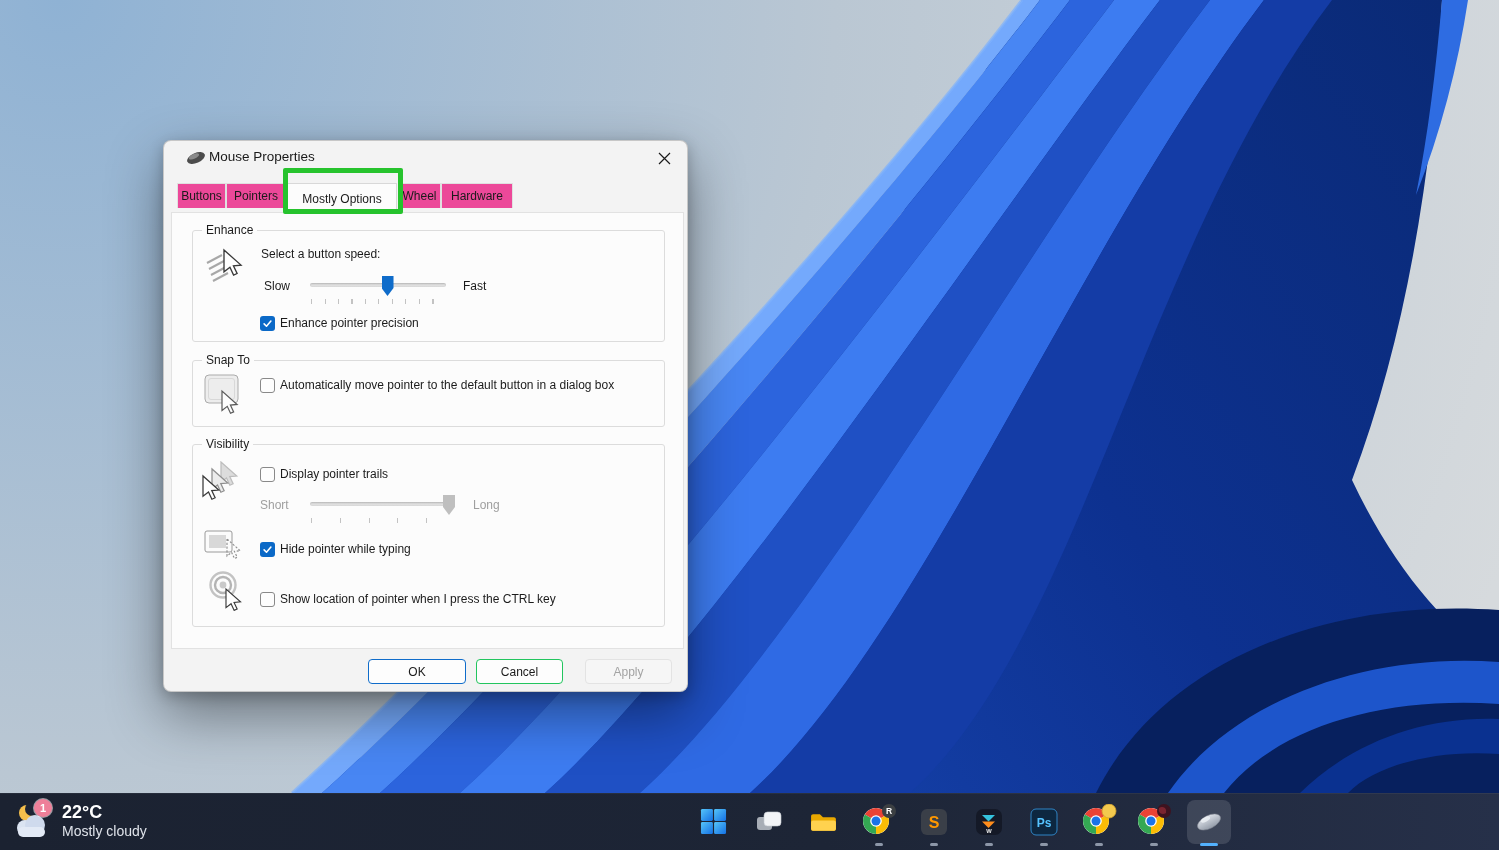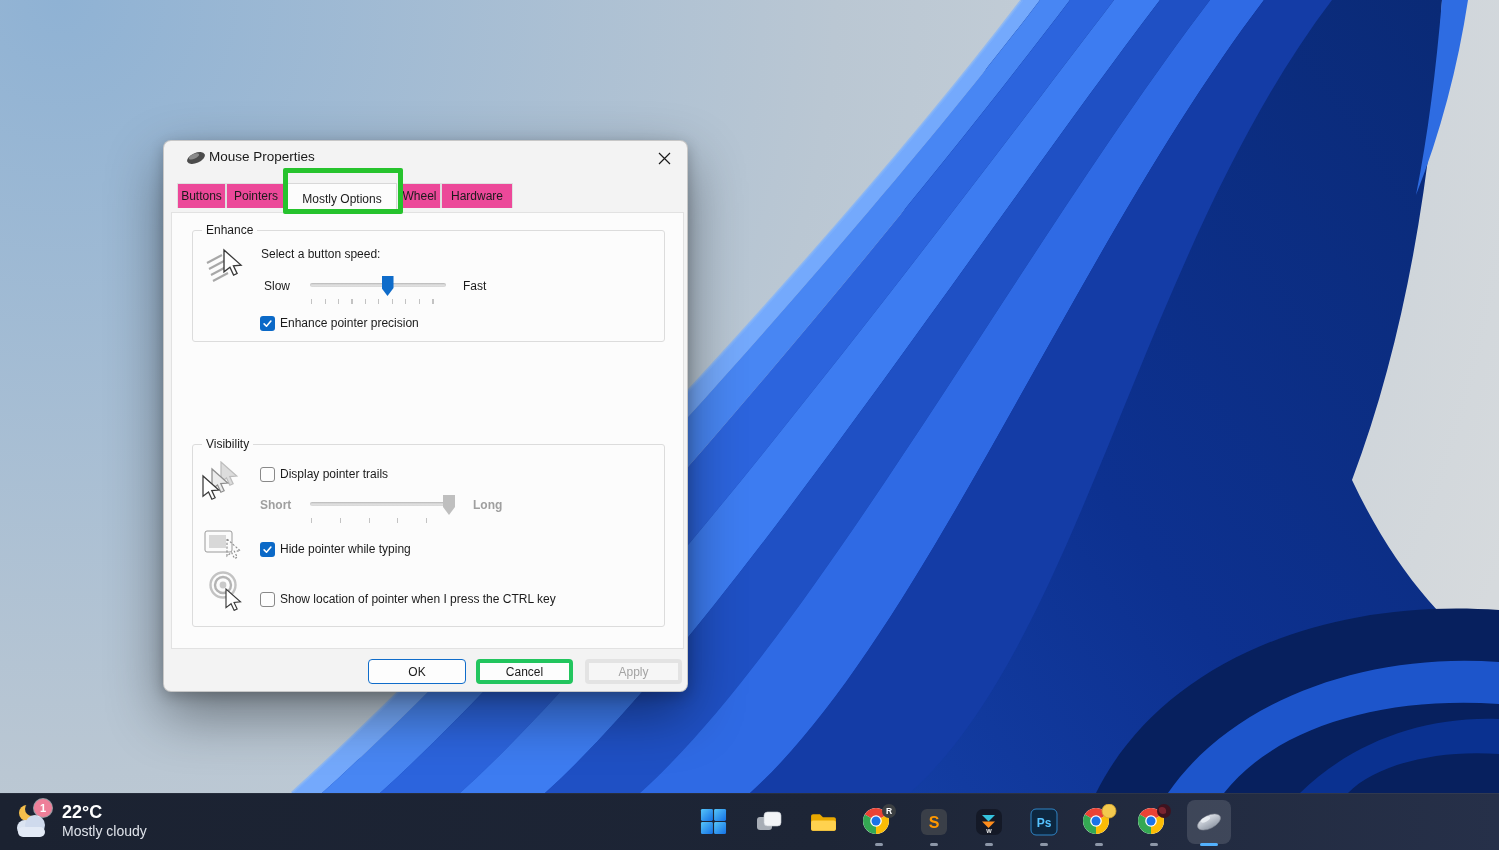--- a/index.html
+++ b/index.html
@@ -35,39 +35,39 @@
     border:1px solid #e2e2e2;box-sizing:border-box;z-index:2;}
 
   .group{position:absolute;border:1px solid #dcdcdc;border-radius:3px;box-sizing:border-box;}
   .group-label{position:absolute;top:-8px;left:9px;background:#fcfcfc;padding:0 4px;font-size:12px;color:#1b1b1b;line-height:14px;}
   .g-motion{left:20px;top:17px;width:473px;height:112px;}
   .g-snap{left:20px;top:147px;width:473px;height:67px;}
   .g-vis{left:20px;top:231px;width:473px;height:183px;}
 
   .g-icon{position:absolute;}
   .row-label{position:absolute;font-size:12px;line-height:15px;color:#1b1b1b;white-space:nowrap;}
-  .dimmed{color:#9f9f9f;font-weight:bold;}
+  .dimmed{color:#9f9f9f;}
 
   .cb-row{position:absolute;display:flex;gap:5px;align-items:flex-start;}
   .cb{width:15px;height:15px;border-radius:3px;box-sizing:border-box;flex:none;display:flex;align-items:center;justify-content:center;}
   .cb.unchecked{background:#fdfdfd;border:1px solid #898989;}
   .cb.checked{background:#0b69c7;}
   .cb-label{font-size:12px;line-height:15px;color:#1b1b1b;}
 
   .slider{position:absolute;height:28px;}
   .slider .track{position:absolute;left:0;right:0;top:8px;height:4px;border-radius:2px;
     background:linear-gradient(#c9c9c9,#ececec);box-shadow:inset 0 0 0 1px rgba(0,0,0,.06);}
   .slider .thumb{position:absolute;top:1px;width:12px;height:20px;background:#0f6cca;
     clip-path:polygon(0 0,100% 0,100% 60%,50% 100%,0 60%);}
   .slider .ticks{position:absolute;left:1px;right:0;top:24px;height:5px;
     background:repeating-linear-gradient(90deg,#c3c3c3 0 1px,transparent 1px var(--tick,13.5px));}
   .slider.disabled .thumb{background:#bfbfbf;}
 
-  .btn{position:absolute;top:518px;width:97px;height:25px;border-radius:4px;font-size:12px;
-    display:flex;align-items:center;justify-content:center;background:#fdfdfd;border:4px solid #22c55e;color:#1b1b1b;padding:0;}
+  .btn{position:absolute;top:518px;width:87px;height:25px;border-radius:4px;font-size:12px;
+    display:flex;align-items:center;justify-content:center;background:#fdfdfd;border:1px solid #22c55e;color:#1b1b1b;padding:0;}
   .btn.primary{left:204px;width:98px;border:1px solid #0f6cca;}
   .btn.cancel{left:312px;}
   .btn.disabled{left:421px;background:#f6f6f6;border-color:#e3e3e3;color:#a3a3a3;}
 
   
   .taskbar{position:absolute;left:0;top:793px;width:1499px;height:57px;
     background:linear-gradient(90deg,#1b2231 0%,#1d2536 55%,#263049 100%);
     box-shadow:inset 0 1px 0 rgba(255,255,255,.05);}
   .weather{position:absolute;left:10px;top:5px;display:flex;align-items:center;gap:8px;height:46px;}
   .weather-icon-wrap{position:relative;width:44px;height:44px;}
@@ -193,20 +193,32 @@
         <div class="cb-row" style="left:67px;top:85px">
           <span class="cb checked">
             <svg width="11" height="11" viewBox="0 0 12 12">
               <path d="M2.3,6.4 L4.9,9 L9.7,3.3" stroke="#fff" stroke-width="1.7" fill="none" stroke-linecap="round" stroke-linejoin="round"></path>
             </svg>
           </span>
           <span class="cb-label">Enhance pointer precision</span>
         </div>
       </div>
 
+      <div class="group g-snap">
+        <span class="group-label">Snap To</span>
+        <svg class="g-icon" style="left:10px;top:12px" width="44" height="46" viewBox="0 0 44 46">
+          <rect x="2" y="2" width="33" height="28" rx="4" fill="#ededed" stroke="#ababab"></rect>
+          <rect x="5.5" y="5.5" width="26" height="21" rx="2.5" fill="none" stroke="#d8d8d8"></rect>
+          <use href="#cur" transform="translate(19,18) scale(1.2)" fill="#fdfdfd" stroke="#5a5a5a" stroke-width="1"></use>
+        </svg>
+        <div class="cb-row" style="left:67px;top:17px">
+          <span class="cb unchecked"></span>
+          <span class="cb-label" style="max-width:352px;white-space:normal">Automatically move pointer to the default button in a dialog box</span>
+        </div>
+      </div>
 
       <div class="group g-vis">
         <span class="group-label">Visibility</span>
 
         <svg class="g-icon" style="left:6px;top:16px" width="48" height="42" viewBox="0 0 48 42">
           <use href="#cur" transform="translate(22,1) scale(1.25)" fill="#dcdcdc" stroke="#bdbdbd" stroke-width="1"></use>
           <use href="#cur" transform="translate(13,8) scale(1.25)" fill="#ececec" stroke="#8f8f8f" stroke-width="1"></use>
           <use href="#cur" transform="translate(4,15) scale(1.25)" fill="#fff" stroke="#3a3a3a" stroke-width="1"></use>
         </svg>
         <div class="cb-row" style="left:67px;top:22px">

